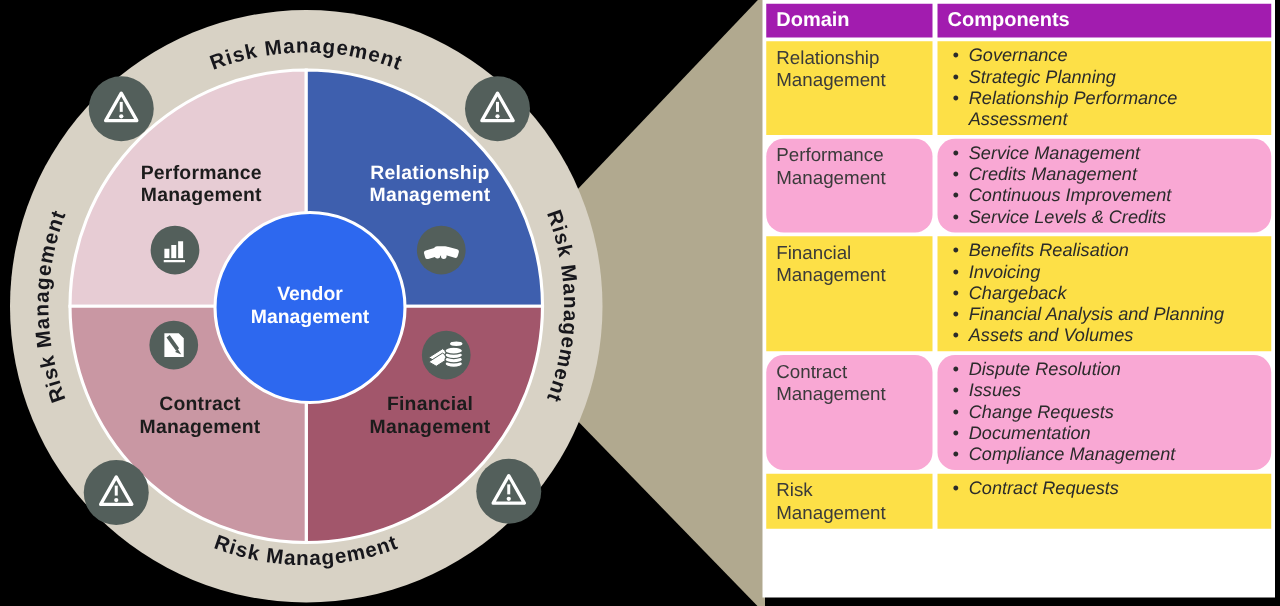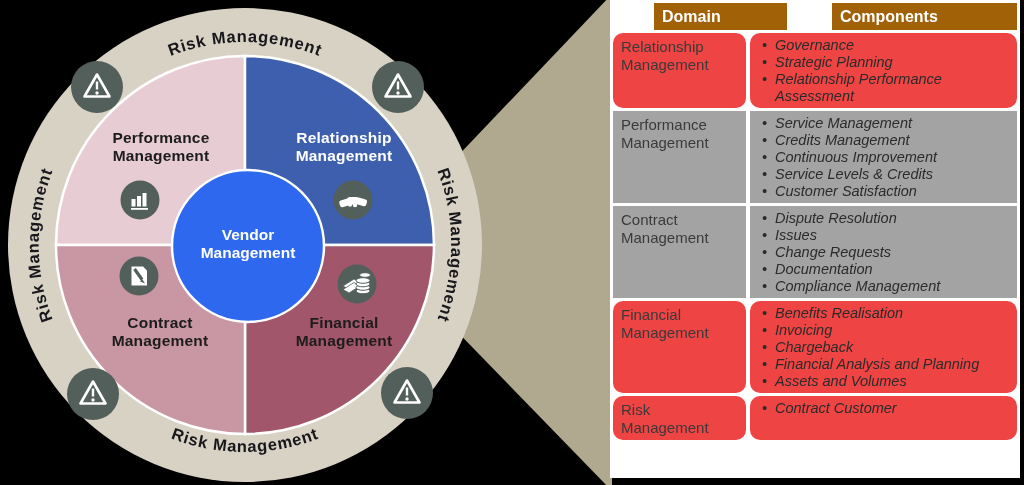--- a/index.html
+++ b/index.html
@@ -9,23 +9,23 @@
   
   #domain-table{
     position:absolute;left:610px;top:0;width:410px;height:478px;
     background:#ffffff;padding:3px;box-sizing:border-box;overflow:hidden;
   }
   .trow{display:flex;gap:4px;margin-bottom:3px;}
   .trow:last-child{margin-bottom:0;}
   .tcell{box-sizing:border-box;}
   .cell-domain{flex:0 0 133px;padding:5px 6px 3px 8px;font-size:15px;line-height:18px;color:#3a3a3a;}
   .cell-comps{flex:1;padding:4px 20px 3px 8px;}
-  .trow.theader .tcell{background:#a16207;color:#ffffff;font-weight:bold;font-size:16px;line-height:21px;padding-top:3px;padding-bottom:3px;margin-left:41px;}
-  .trow.row-odd .tcell{background:#ef4444;border-radius:10px;}
-  .trow.row-even .tcell{background:#a3a3a3;}
+  .trow.theader .tcell{background:#a21caf;color:#ffffff;font-weight:bold;font-size:16px;line-height:21px;padding-top:3px;padding-bottom:3px;}
+  .trow.row-odd .tcell{background:#fde047;}
+  .trow.row-even .tcell{background:#f9a8d4;border-radius:14px;}
   .comps-list{margin:0;padding:0;list-style:none;font-style:italic;}
   .comps-list li{font-size:14.5px;line-height:17px;color:#2b2b2b;position:relative;padding-left:17px;}
   .comps-list li::before{content:"\2022";position:absolute;left:4px;}
   
   .icon-circle{fill:#535f5b;}
   .q-label{font-weight:700;font-size:15.5px;letter-spacing:.2px;}
   .arc-label{font-weight:700;font-size:16.5px;letter-spacing:.8px;fill:#17171c;}
   .center-label{font-weight:700;font-size:15.5px;fill:#ffffff;}
 </style>
 </head>
@@ -149,52 +149,51 @@
           </div>
         </div>
         <div class="trow row-even">
           <div class="tcell cell-domain">Performance Management</div>
           <div class="tcell cell-comps">
             <ul class="comps-list">
               <li>Service Management</li>
               <li>Credits Management</li>
               <li>Continuous Improvement</li>
               <li>Service Levels &amp; Credits</li>
-              <li>Customer Satisfaction</li>
+            </ul>
+          </div>
+        </div>
+        <div class="trow row-odd">
+          <div class="tcell cell-domain">Financial Management</div>
+          <div class="tcell cell-comps">
+            <ul class="comps-list">
+              <li>Benefits Realisation</li>
+              <li>Invoicing</li>
+              <li>Chargeback</li>
+              <li>Financial Analysis and Planning</li>
+              <li>Assets and Volumes</li>
             </ul>
           </div>
         </div>
         <div class="trow row-even">
           <div class="tcell cell-domain">Contract Management</div>
           <div class="tcell cell-comps">
             <ul class="comps-list">
               <li>Dispute Resolution</li>
               <li>Issues</li>
               <li>Change Requests</li>
               <li>Documentation</li>
               <li>Compliance Management</li>
             </ul>
           </div>
         </div>
         <div class="trow row-odd">
-          <div class="tcell cell-domain">Financial Management</div>
-          <div class="tcell cell-comps">
-            <ul class="comps-list">
-              <li>Benefits Realisation</li>
-              <li>Invoicing</li>
-              <li>Chargeback</li>
-              <li>Financial Analysis and Planning</li>
-              <li>Assets and Volumes</li>
-            </ul>
-          </div>
-        </div>
-        <div class="trow row-odd">
           <div class="tcell cell-domain">Risk Management</div>
           <div class="tcell cell-comps">
             <ul class="comps-list">
-              <li>Contract Customer</li>
+              <li>Contract Requests</li>
             </ul>
           </div>
         </div>
       </div>
   </div>
 
 </div>
 
 </body></html>

